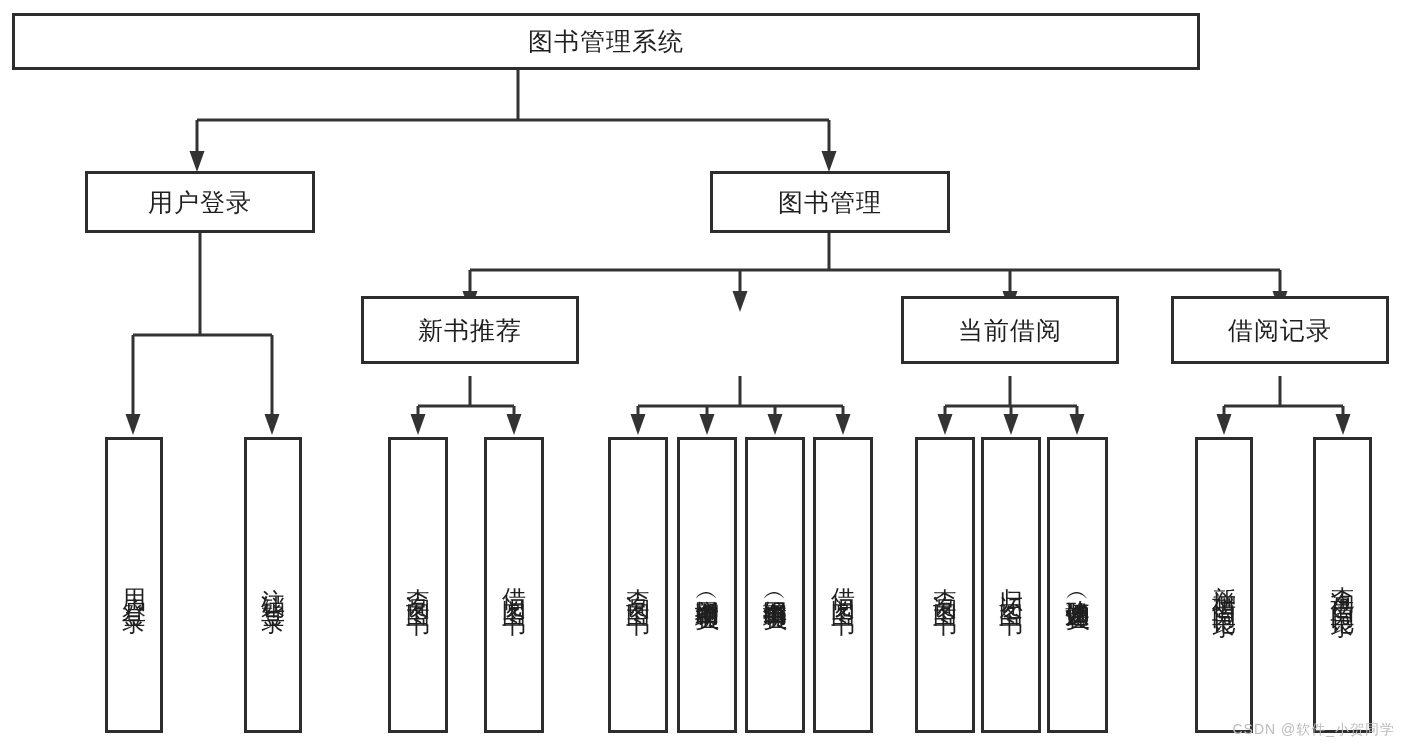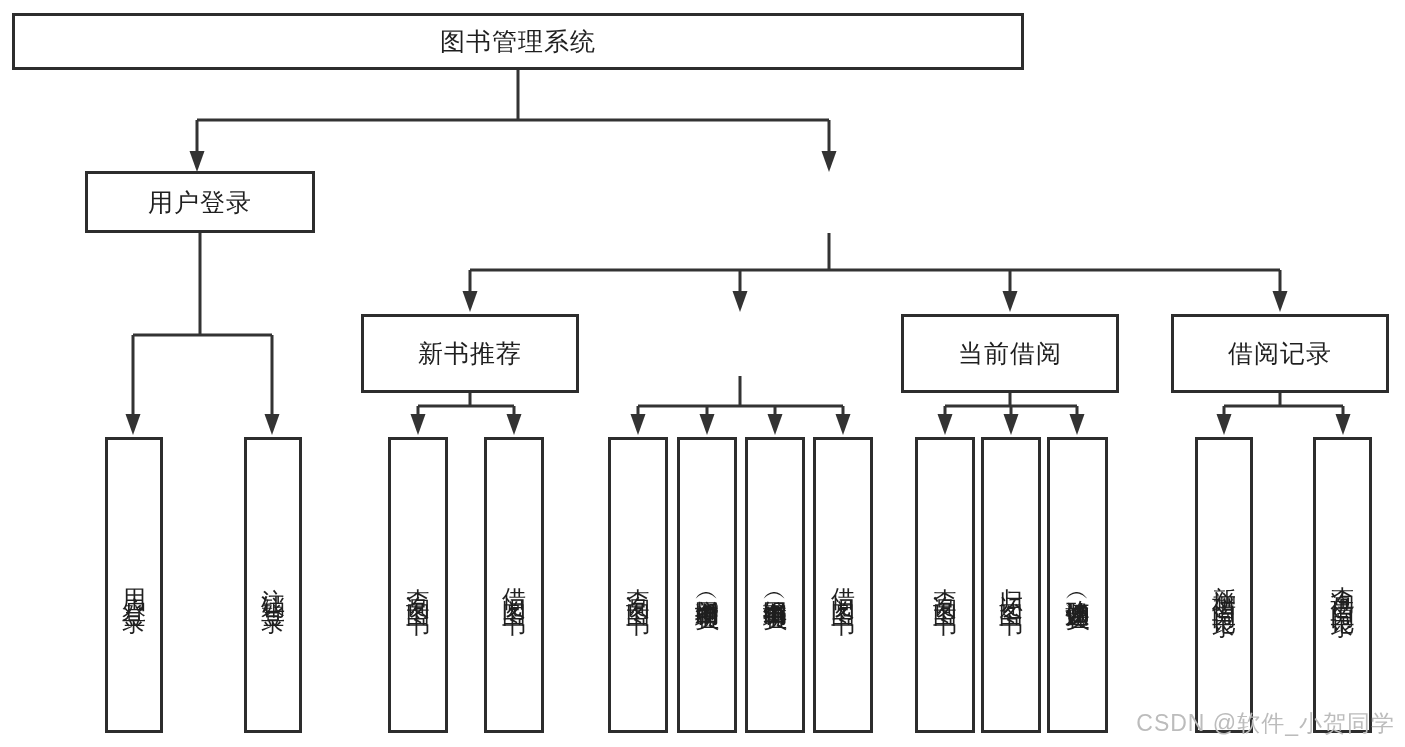--- a/index.html
+++ b/index.html
@@ -29,26 +29,26 @@
     display: flex;
     align-items: center;
     justify-content: center;
     text-align: center;
     font-size: 25px;
     letter-spacing: 1px;
     color: #1f1f1f;
     line-height: 1;
   }
   
-  .n-root          { left: 12px;  top: 13px;  width: 1012px; height: 57px; }
+  .n-root          { left: 12px;  top: 13px;  width: 1188px; height: 57px; }
   
   .n-user-login    { left: 85px;  top: 171px; width: 230px; height: 62px; }
   .n-book-mgmt     { left: 710px; top: 171px; width: 240px; height: 62px; }
   
-  .lv3             { top: 314px; width: 218px; height: 79px; }
+  .lv3             { top: 296px; width: 218px; height: 68px; }
   .n-new-book-rec  { left: 361px; }
   .n-book-borrow   { left: 631px; }
   .n-current-borrow{ left: 901px; align-items: center; }
   .n-borrow-records{ left: 1171px; justify-content: center; }
   
   .leaf            { top: 437px; width: 60px; height: 296px; }
   .leaf .vtext {
     writing-mode: vertical-rl;
     text-orientation: mixed;
     font-size: 24px;
@@ -68,21 +68,21 @@
   .l-borrow-book-2  { left: 813px; }
   .l-query-book-3   { left: 915px; }
   .l-return-book    { left: 981px; }
   .l-confirm-return { left: 1047px; width: 61px; }
   .l-add-record     { left: 1195px; width: 58px; }
   .l-query-record   { left: 1313px; width: 59px; }
   .watermark {
     position: absolute;
     right: 10px;
     bottom: 8px;
-    font-size: 23px;
+    font-size: 14px;
     color: #bcbcbc;
     letter-spacing: 1px;
     pointer-events: none;
   }
 </style>
 </head>
 <body>
 
 <div class="canvas">
 
@@ -125,20 +125,23 @@
       <polygon points="1343,435 1335.5,414 1350.5,414"></polygon>
     </g>
   </svg>
 
   <div class="node n-root">
     <span>图书管理系统</span>
   </div>
 
   <div class="node n-user-login">
     <span>用户登录</span>
+  </div>
+  <div class="node n-book-mgmt">
+    <span>图书管理</span>
   </div>
 
   <div class="node lv3 n-new-book-rec">
     <span>新书推荐</span>
   </div>
   <div class="node lv3 n-current-borrow">
     <span>当前借阅</span>
   </div>
   <div class="node lv3 n-borrow-records">
     <span>借阅记录</span>

